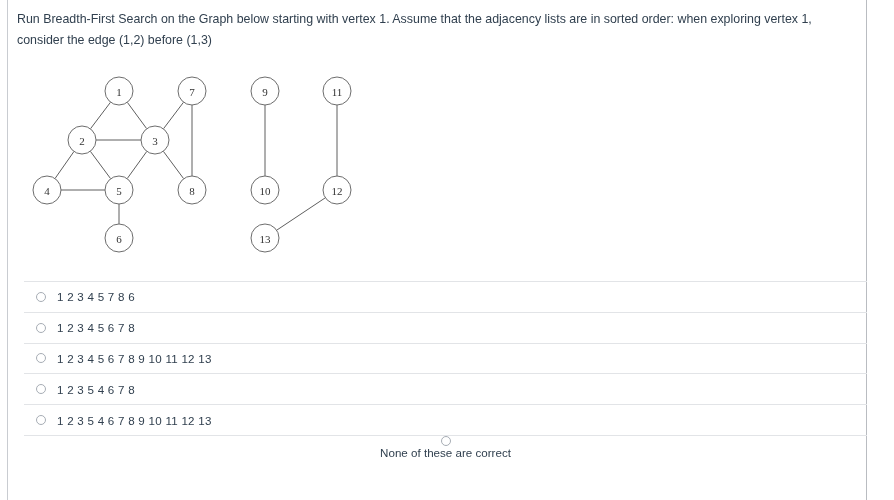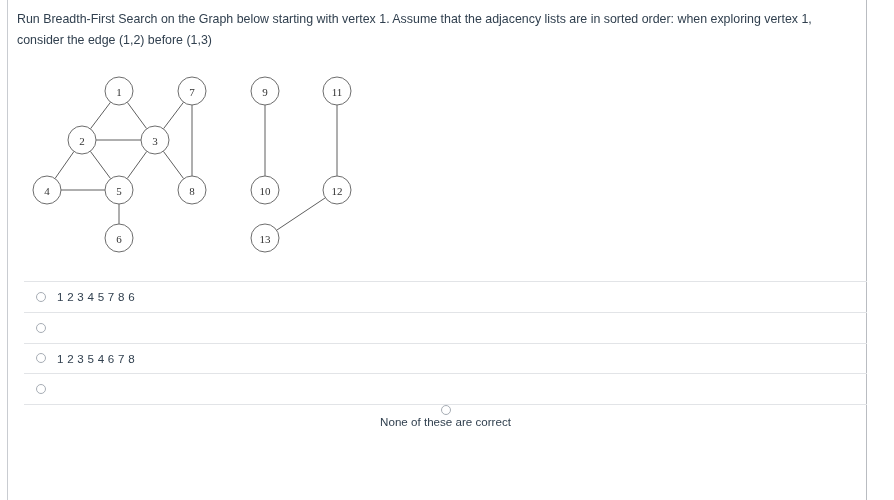--- a/index.html
+++ b/index.html
@@ -197,27 +197,33 @@
     </svg>
   </div>
 
   <div class="options" id="options-list">
       <div class="option-row">
         <span class="radio"></span>
         <span class="option-label">1 2 3 4 5 7 8 6</span>
       </div>
       <div class="option-row">
         <span class="radio"></span>
+        <span class="option-label">1 2 3 4 5 6 7 8</span>
+      </div>
+      <div class="option-row">
+        <span class="radio"></span>
+        <span class="option-label">1 2 3 4 5 6 7 8 9 10 11 12 13</span>
       </div>
       <div class="option-row">
         <span class="radio"></span>
         <span class="option-label">1 2 3 5 4 6 7 8</span>
       </div>
       <div class="option-row">
         <span class="radio"></span>
+        <span class="option-label">1 2 3 5 4 6 7 8 9 10 11 12 13</span>
       </div>
       <div class="option-row">
         <span class="radio"></span>
         <span class="option-label word">None of these are correct</span>
       </div>
     </div>
 
 </div>
 
 </body></html>

